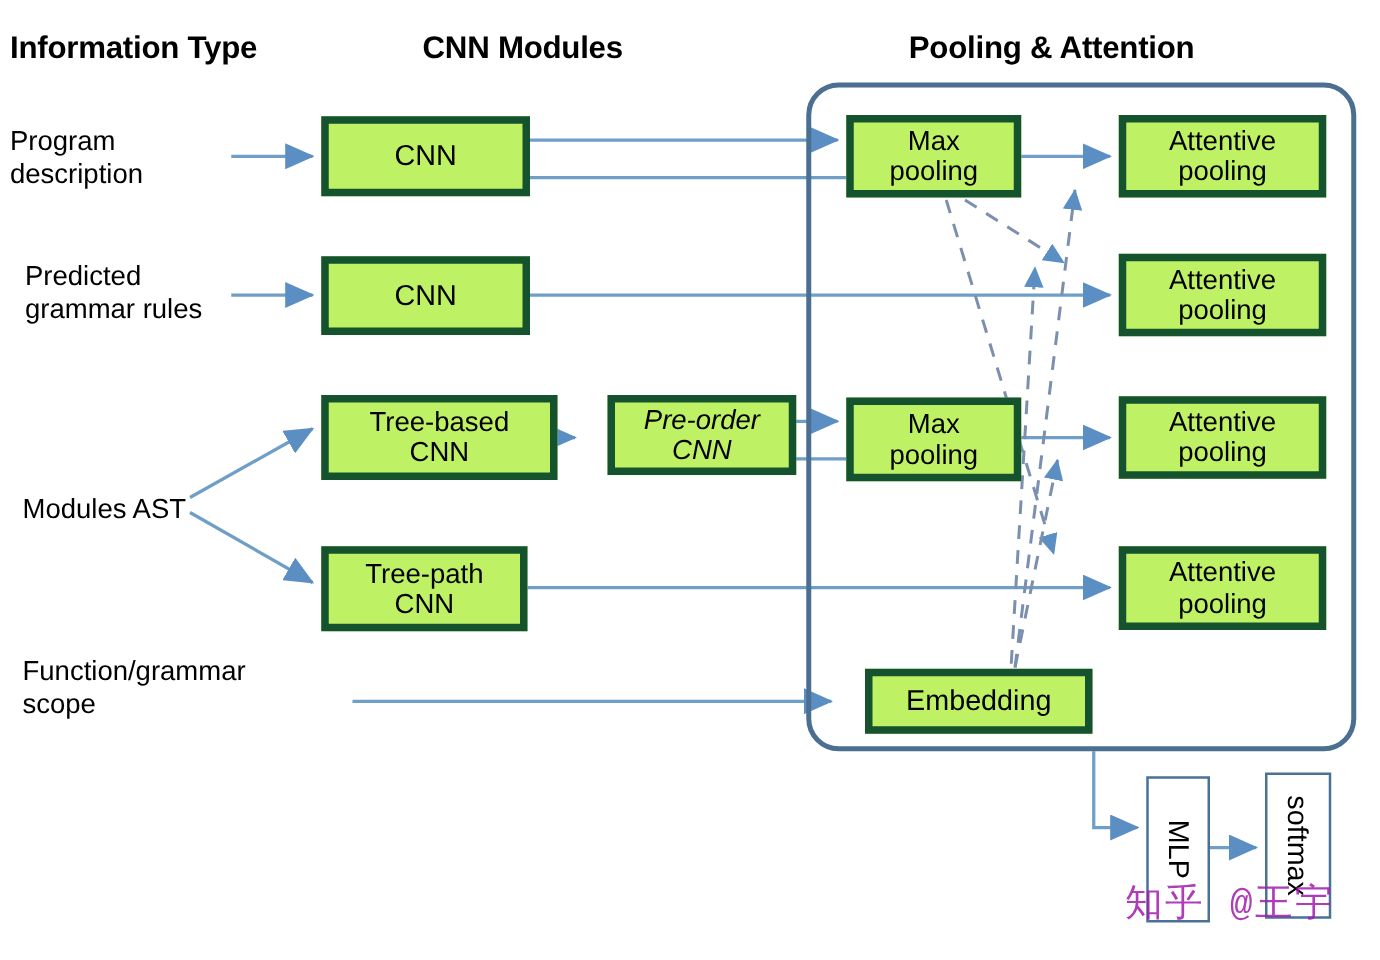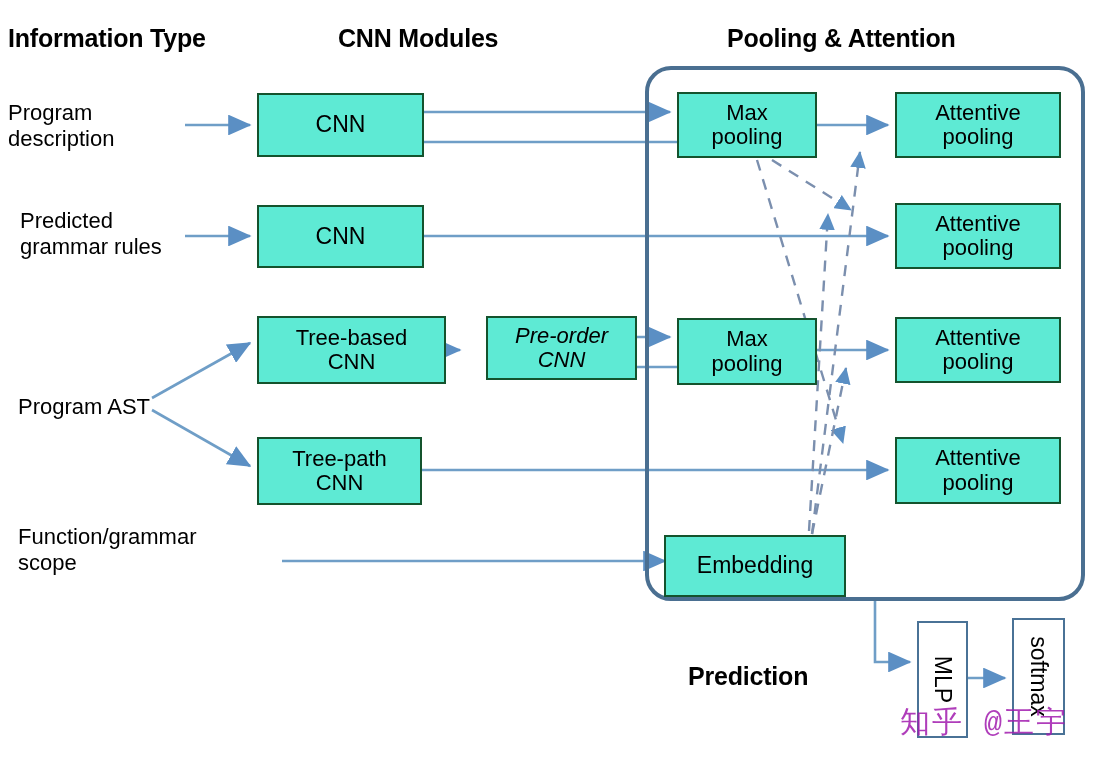--- a/index.html
+++ b/index.html
@@ -37,22 +37,22 @@
   .io-label {
     position: absolute;
     font-size: 22px;
     color: #000000;
     line-height: 1.18;
     white-space: pre-line;
   }
   .node {
     position: absolute;
     box-sizing: border-box;
-    border: 2px solid #14532d;
-    background: #5eead4;
+    border: 6px solid #14532d;
+    background: #bef264;
     display: flex;
     align-items: center;
     justify-content: center;
     text-align: center;
     font-size: 23px;
     color: #000000;
     line-height: 1.1;
     white-space: pre-line;
   }
   .node.small {
@@ -148,44 +148,43 @@
       <path d="M875,601 L875,662 L910,662" marker-end="url(#arrow)"></path>
       <path d="M968,678 L1005,678" marker-end="url(#arrow)"></path>
     </g>
   </svg>
 
   <div class="group-box" style="left:645px; top:66px; width:440px; height:535px;"></div>
 
   <div class="col-title" style="left:8px; top:24px;">Information Type</div>
   <div class="col-title" style="left:338px; top:24px;">CNN Modules</div>
   <div class="col-title" style="left:727px; top:24px;">Pooling &amp; Attention</div>
-  <div class="col-title" style="left:688px; top:662px;">Prediction</div>
 
   <div class="io-label" style="left:8px; top:100px;">Program
 description</div>
   <div class="io-label" style="left:20px; top:208px;">Predicted
 grammar rules</div>
-  <div class="io-label" style="left:18px; top:394px;">Program AST</div>
+  <div class="io-label" style="left:18px; top:394px;">Modules AST</div>
   <div class="io-label" style="left:18px; top:524px;">Function/grammar
 scope</div>
 
   <div class="node" style="left:257px; top:93px; width:167px; height:64px;">CNN</div>
   <div class="node" style="left:257px; top:205px; width:167px; height:63px;">CNN</div>
   <div class="node small" style="left:257px; top:316px; width:189px; height:68px;">Tree-based
 CNN</div>
   <div class="node small" style="left:486px; top:316px; width:151px; height:64px;font-style:italic;">Pre-order
 CNN</div>
   <div class="node small" style="left:257px; top:437px; width:165px; height:68px;">Tree-path
 CNN</div>
 
   <div class="node small" style="left:677px; top:92px; width:140px; height:66px;">Max
 pooling</div>
   <div class="node small" style="left:677px; top:318px; width:140px; height:67px;">Max
 pooling</div>
-  <div class="node" style="left:664px; top:535px; width:182px; height:62px;">Embedding</div>
+  <div class="node" style="left:692px; top:535px; width:182px; height:52px;">Embedding</div>
 
   <div class="node small" style="left:895px; top:92px; width:166px; height:66px;">Attentive
 pooling</div>
   <div class="node small" style="left:895px; top:203px; width:166px; height:66px;">Attentive
 pooling</div>
   <div class="node small" style="left:895px; top:317px; width:166px; height:66px;">Attentive
 pooling</div>
   <div class="node small" style="left:895px; top:437px; width:166px; height:67px;">Attentive
 pooling</div>
 

